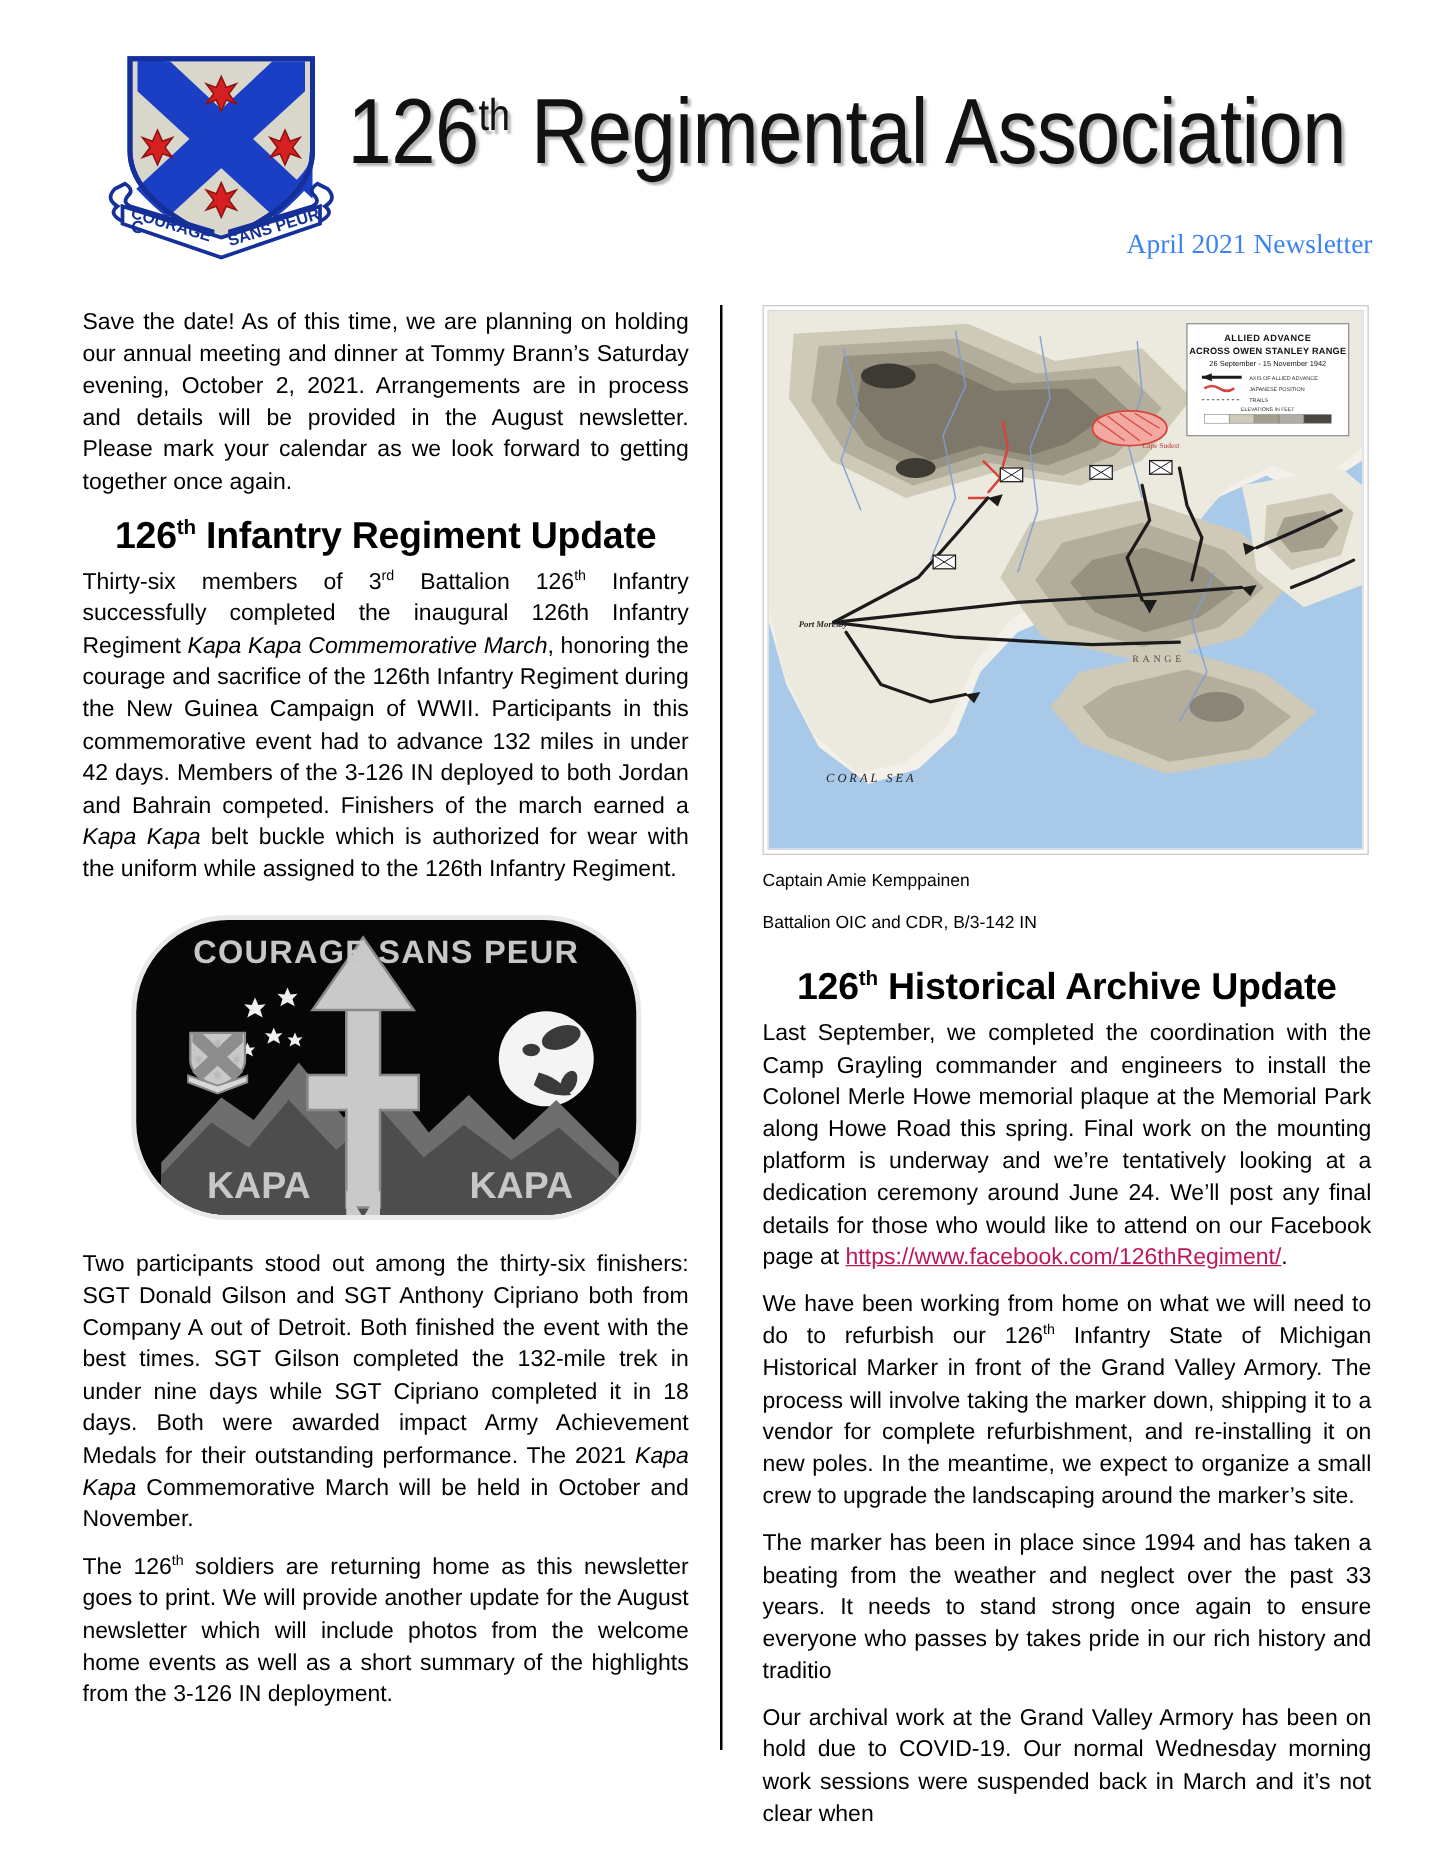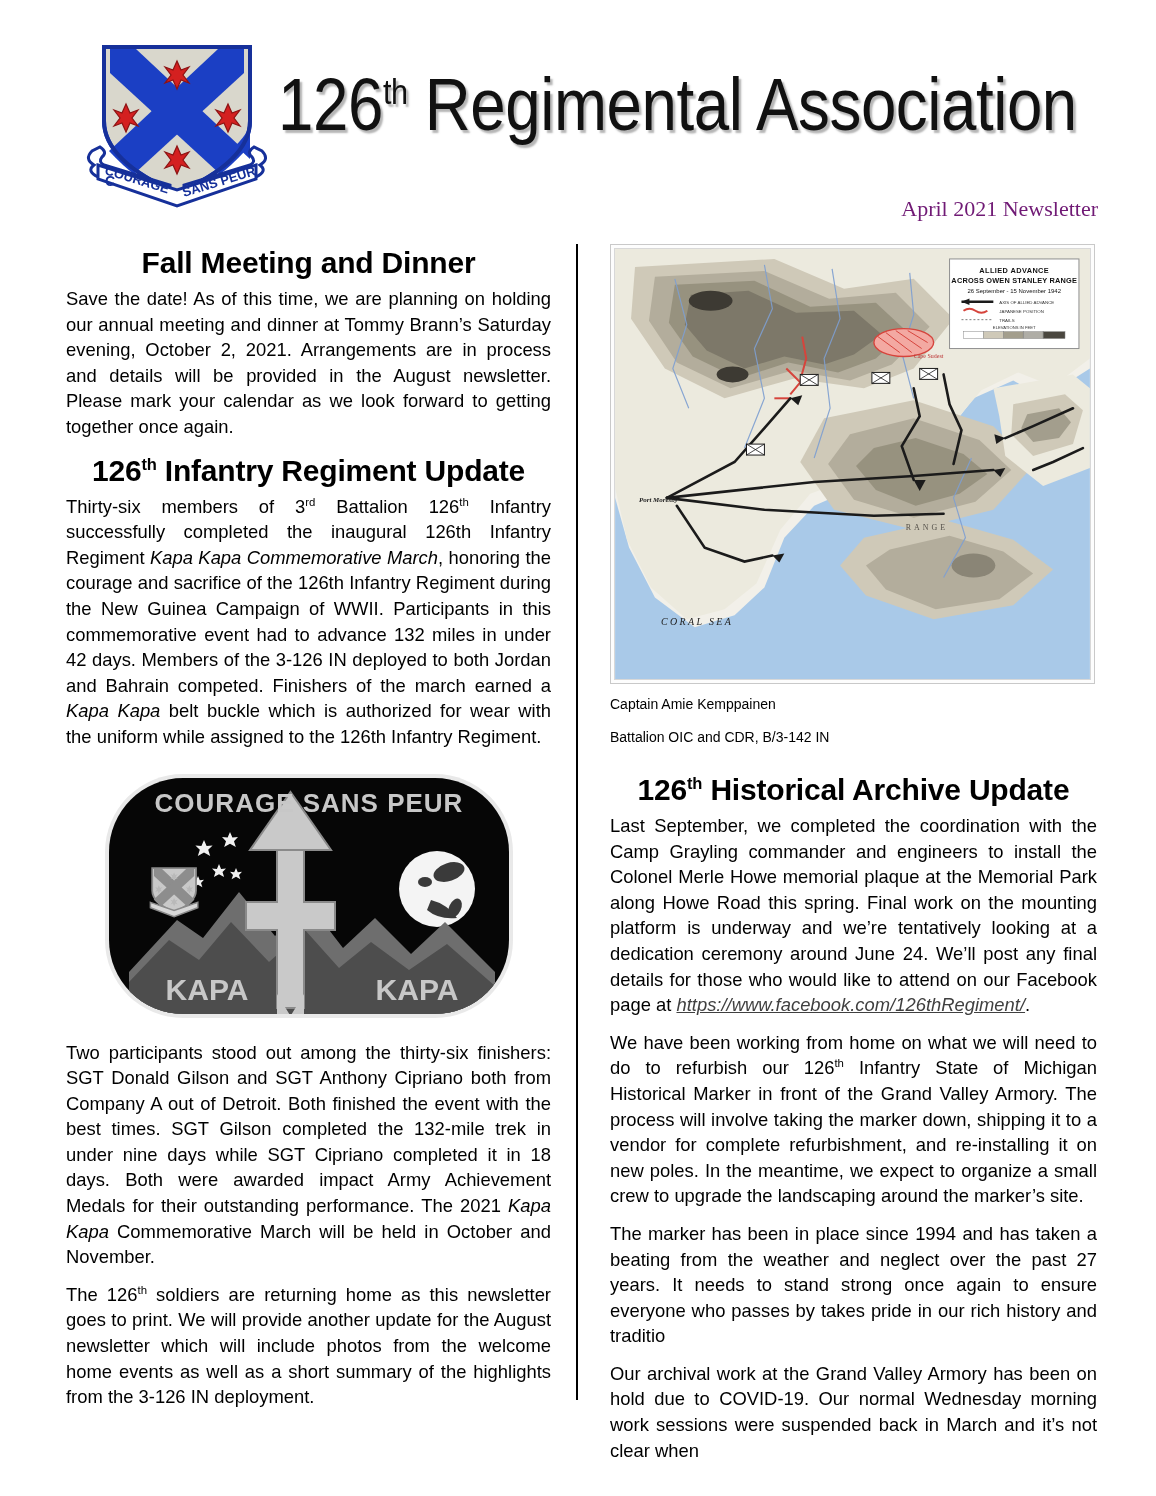--- a/index.html
+++ b/index.html
@@ -53,25 +53,25 @@
     transform-origin: left center;
   }
   .masthead sup {
     font-size: 0.48em;
     vertical-align: super;
     line-height: 0;
   }
   .issue-date {
     position: absolute;
     right: 58px;
-    top: 196px;
+    top: 182px;
     font-family: "Liberation Serif", serif;
     font-size: 22px;
     line-height: 26px;
-    color: #701a75;
+    color: #3b82f6;
     white-space: nowrap;
   }
 
   
   .col-divider {
     position: absolute;
     left: 576px;
     top: 244px;
     width: 2px;
     height: 1156px;
@@ -110,23 +110,22 @@
     hyphens: none;
   }
   p.body.last { margin-bottom: 0; }
   p.body sup {
     font-size: 0.62em;
     vertical-align: super;
     line-height: 0;
   }
   em { font-style: italic; }
   a.link {
-    color: #404040;
+    color: #be185d;
     text-decoration: underline;
-    font-style: italic;
   }
   .caption {
     margin: 8px 0 0 0;
     font-family: "Liberation Sans", sans-serif;
     font-size: 14px;
     line-height: 25px;
     text-align: left;
   }
 
   
@@ -204,21 +203,20 @@
 
     <div class="masthead"><span>126</span><sup>th</sup><span> Regimental Association</span></div>
 
     <div class="issue-date">April 2021 Newsletter</div>
   </div>
 
   <div class="col-divider"></div>
 
   <div class="col col-left">
 
-    <h2 class="section-head">Fall Meeting and Dinner</h2>
 
     <p class="body">Save the date! As of this time, we are planning on holding our annual meeting and dinner at Tommy Brann’s Saturday evening, October 2, 2021. Arrangements are in process and details will be provided in the August newsletter. Please mark your calendar as we look forward to getting together once again.</p>
 
     <h2 class="section-head"><span>126</span><sup>th</sup><span> Infantry Regiment Update</span></h2>
 
     <p class="body"><span>Thirty-six members of 3</span><sup>rd</sup><span> Battalion 126</span><sup>th</sup><span> Infantry successfully completed the inaugural 126th Infantry Regiment </span><em>Kapa Kapa Commemorative March</em><span>, honoring the courage and sacrifice of the 126th Infantry Regiment during the New Guinea Campaign of WWII.  Participants in this commemorative event had to advance 132 miles in under 42 days.  Members of the 3-126 IN deployed to both Jordan and Bahrain competed. Finishers of the march earned a </span><em>Kapa Kapa</em><span> belt buckle which is authorized for wear with the uniform while assigned to the 126th Infantry Regiment.</span></p>
 
     <div class="patch-wrap">
       <div class="patch">
         <svg viewBox="0 0 420 248" xmlns="http://www.w3.org/2000/svg">
@@ -423,18 +421,18 @@
 
     <p class="caption">Captain Amie Kemppainen</p>
     <p class="caption">Battalion OIC and CDR, B/3-142 IN</p>
 
     <h2 class="section-head" style="margin-top:21px;"><span>126</span><sup>th</sup><span> Historical Archive Update</span></h2>
 
     <p class="body"><span>Last September, we completed the coordination with the Camp Grayling commander and engineers to install the Colonel Merle Howe memorial plaque at the Memorial Park along Howe Road this spring. Final work on the mounting platform is underway and we’re tentatively looking at a dedication ceremony around June 24. We’ll post any final details for those who would like to attend on our Facebook page at </span><a class="link" href="#">https://www.facebook.com/126thRegiment/</a><span>.</span></p>
 
     <p class="body"><span>We have been working from home on what we will need to do to refurbish our 126</span><sup>th</sup><span> Infantry State of Michigan Historical Marker in front of the Grand Valley Armory. The process will involve taking the marker down, shipping it to a vendor for complete refurbishment, and re-installing it on new poles. In the meantime, we expect to organize a small crew to upgrade the landscaping around the marker’s site.</span></p>
 
-    <p class="body">The marker has been in place since 1994 and has taken a beating from the weather and neglect over the past 27 years. It needs to stand strong once again to ensure everyone who passes by takes pride in our rich history and traditio</p>
+    <p class="body">The marker has been in place since 1994 and has taken a beating from the weather and neglect over the past 33 years. It needs to stand strong once again to ensure everyone who passes by takes pride in our rich history and traditio</p>
 
     <p class="body last">Our archival work at the Grand Valley Armory has been on hold due to COVID-19. Our normal Wednesday morning work sessions were suspended back in March and it’s not clear when</p>
   </div>
 
 </div>
 
 </body></html>

